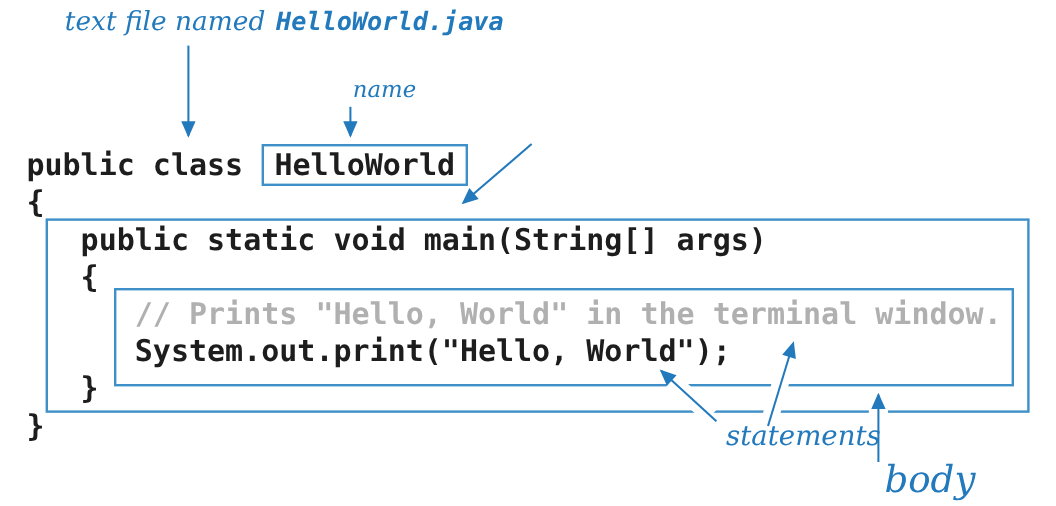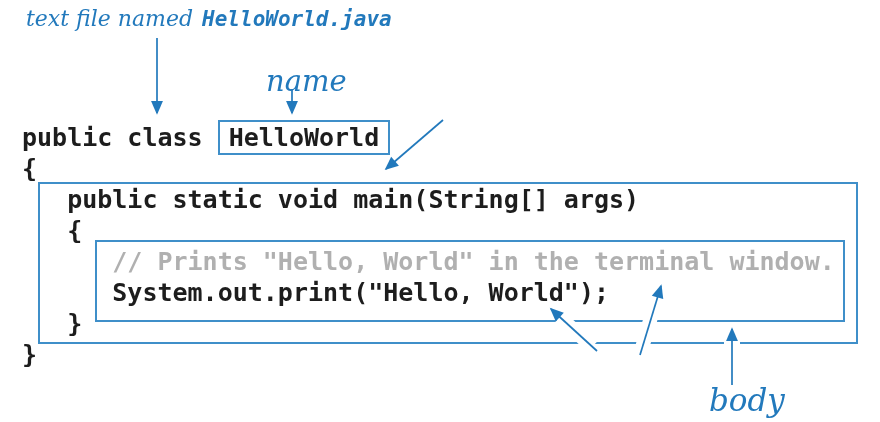--- a/index.html
+++ b/index.html
@@ -47,29 +47,30 @@
   .stmt-box  { left: 95px; top: 240px; width: 750px; height: 82px; }
 
   
   .label {
     position: absolute;
     color: var(--blue);
     font-family: "DejaVu Serif", serif;
     font-style: italic;
     white-space: nowrap;
     z-index: 4;
+    margin-left: 28px;
   }
   .label .mono {
     font-family: "DejaVu Sans Mono", monospace;
     font-style: italic;
     font-weight: bold;
   }
   .file-label  { left: 26px;  top: 6px;   font-size: 22px; }
   .file-label .mono { font-size: 21px; margin-left: 9px; }
-  .name-label  { left: 266px; top: 64px;  font-size: 29px; }
+  .name-label  { left: 266px; top: 64px;  font-size: 19px; }
   .main-label  { left: 437px; top: 95px;  font-size: 23px; }
   .main-label .mono { font-size: 21px; margin-right: 8px; }
   .stmts-label { left: 577px; top: 351px; font-size: 23px; }
   .body-label  { left: 709px; top: 382px; font-size: 31px; }
 
   
   svg.arrows {
     position: absolute;
     left: 0; top: 0;
     z-index: 3;
@@ -94,20 +95,21 @@
 <span class="comment">      // Prints "Hello, World" in the terminal window.</span>
 <span>      System.out.print("Hello, World");</span>
 <span>   }</span>
 <span>}</span></pre>
 
   <div class="label file-label"><span>text file named</span><span class="mono">HelloWorld.java</span></div>
 
   <div class="label name-label">name</div>
 
 
+  <div class="label stmts-label">statements</div>
 
   <div class="label body-label">body</div>
 
   <svg class="arrows" width="880" height="422" viewBox="0 0 880 422">
     <defs>
       <marker id="ah" markerWidth="9" markerHeight="8" refX="7.5" refY="4" orient="auto">
         <path d="M0.5,0.5 L8.5,4 L0.5,7.5 Z" fill="currentColor"></path>
       </marker>
     </defs>
 

